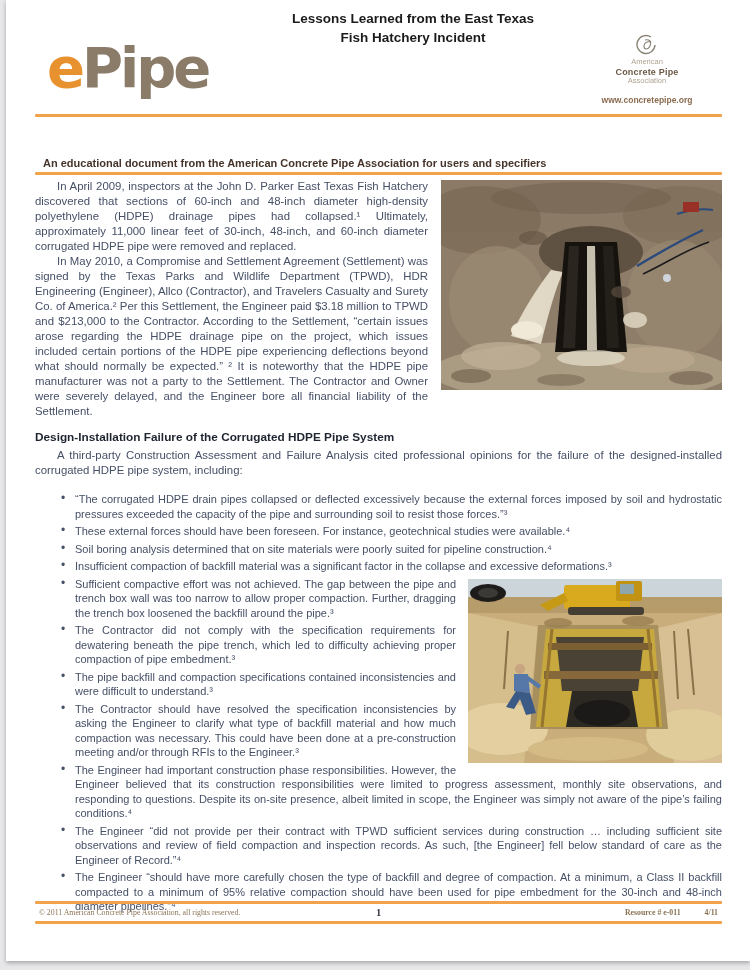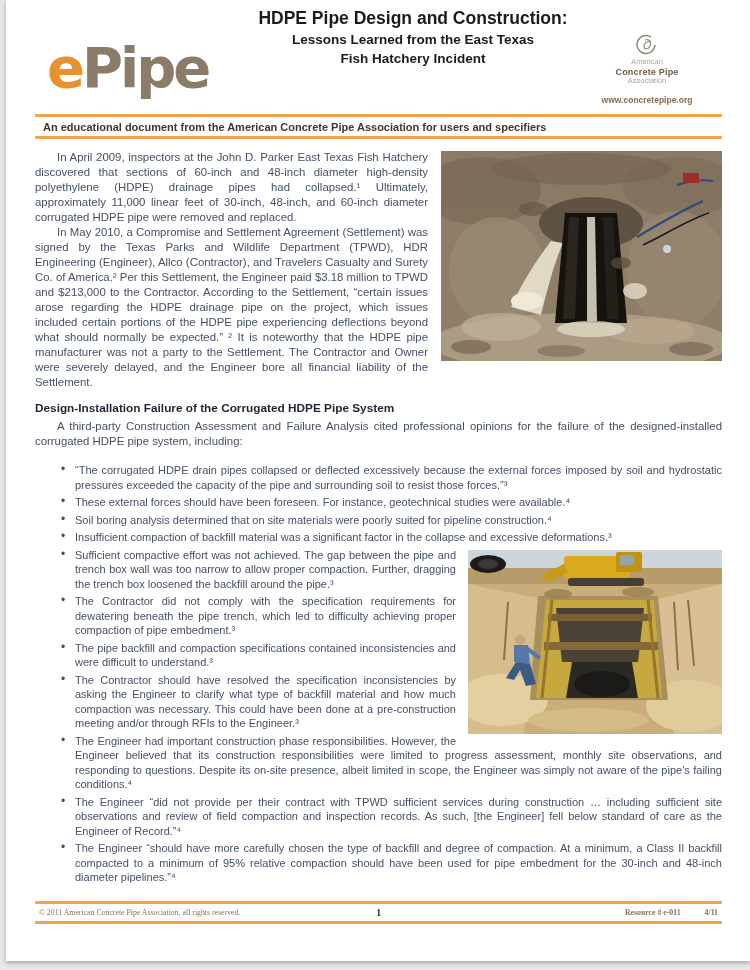--- a/index.html
+++ b/index.html
@@ -38,23 +38,24 @@
   }
   .acpa-ring { display:block; margin:0 auto 2px auto; }
   .acpa-l1, .acpa-l3 { font-size:7.5px; color:#b0a392; }
   .acpa-l2 { font-size:9px; font-weight:bold; color:#6b5a47; letter-spacing:.2px; }
   .acpa-url { font-size:8.5px; font-weight:bold; color:#8a6b4f; margin-top:10px; }
   
   .rule { height:3px; background:#f2a24a; border-radius:1px; }
   .banner-text {
     font-size:11px; font-weight:bold; color:#46342a;
     padding:4px 0 3px 8px;
-  }
-  
-  .main { margin-top:11px; color:#454f66; font-size:11.4px; line-height:15px; }
+    margin-top:36px;
+  }
+  
+  .main { margin-top:4px; color:#454f66; font-size:11.4px; line-height:15px; }
   .photo1 {
     float:right; width:281px; height:210px; margin:1px 0 8px 13px;
     background:#8e7d69;
   }
   .photo2 {
     float:right; width:254px; height:184px; margin:2px 0 8px 12px;
     background:#c9ae7c;
   }
   .para { text-align:justify; text-indent:22px; }
   .section-heading {
@@ -85,21 +86,20 @@
 </head>
 <body>
 
 <div class="page">
 
   <div class="header">
     <div class="logo">
       <span class="e">e</span><span class="pipe">Pipe</span>
     </div>
     <div class="title-block">
-      <div class="title-main">HDPE Pipe Design and Construction:</div>
       <div class="title-sub">Lessons Learned from the East Texas</div>
       <div class="title-sub2">Fish Hatchery Incident</div>
     </div>
     <div class="acpa">
       <svg class="acpa-ring" width="22" height="22" viewBox="0 0 22 22">
         <path d="M15 3 A9 9 0 1 0 19 11" fill="none" stroke="#8a8378" stroke-width="1.4"></path>
         <path d="M9 6 C13 5 16 7 14 12 C12 16 8 16 8 12 C8 9 11 7 15 8" fill="none" stroke="#8a8378" stroke-width="1.1"></path>
       </svg>
       <div class="acpa-l1">American</div>
       <div class="acpa-l2">Concrete Pipe</div>

